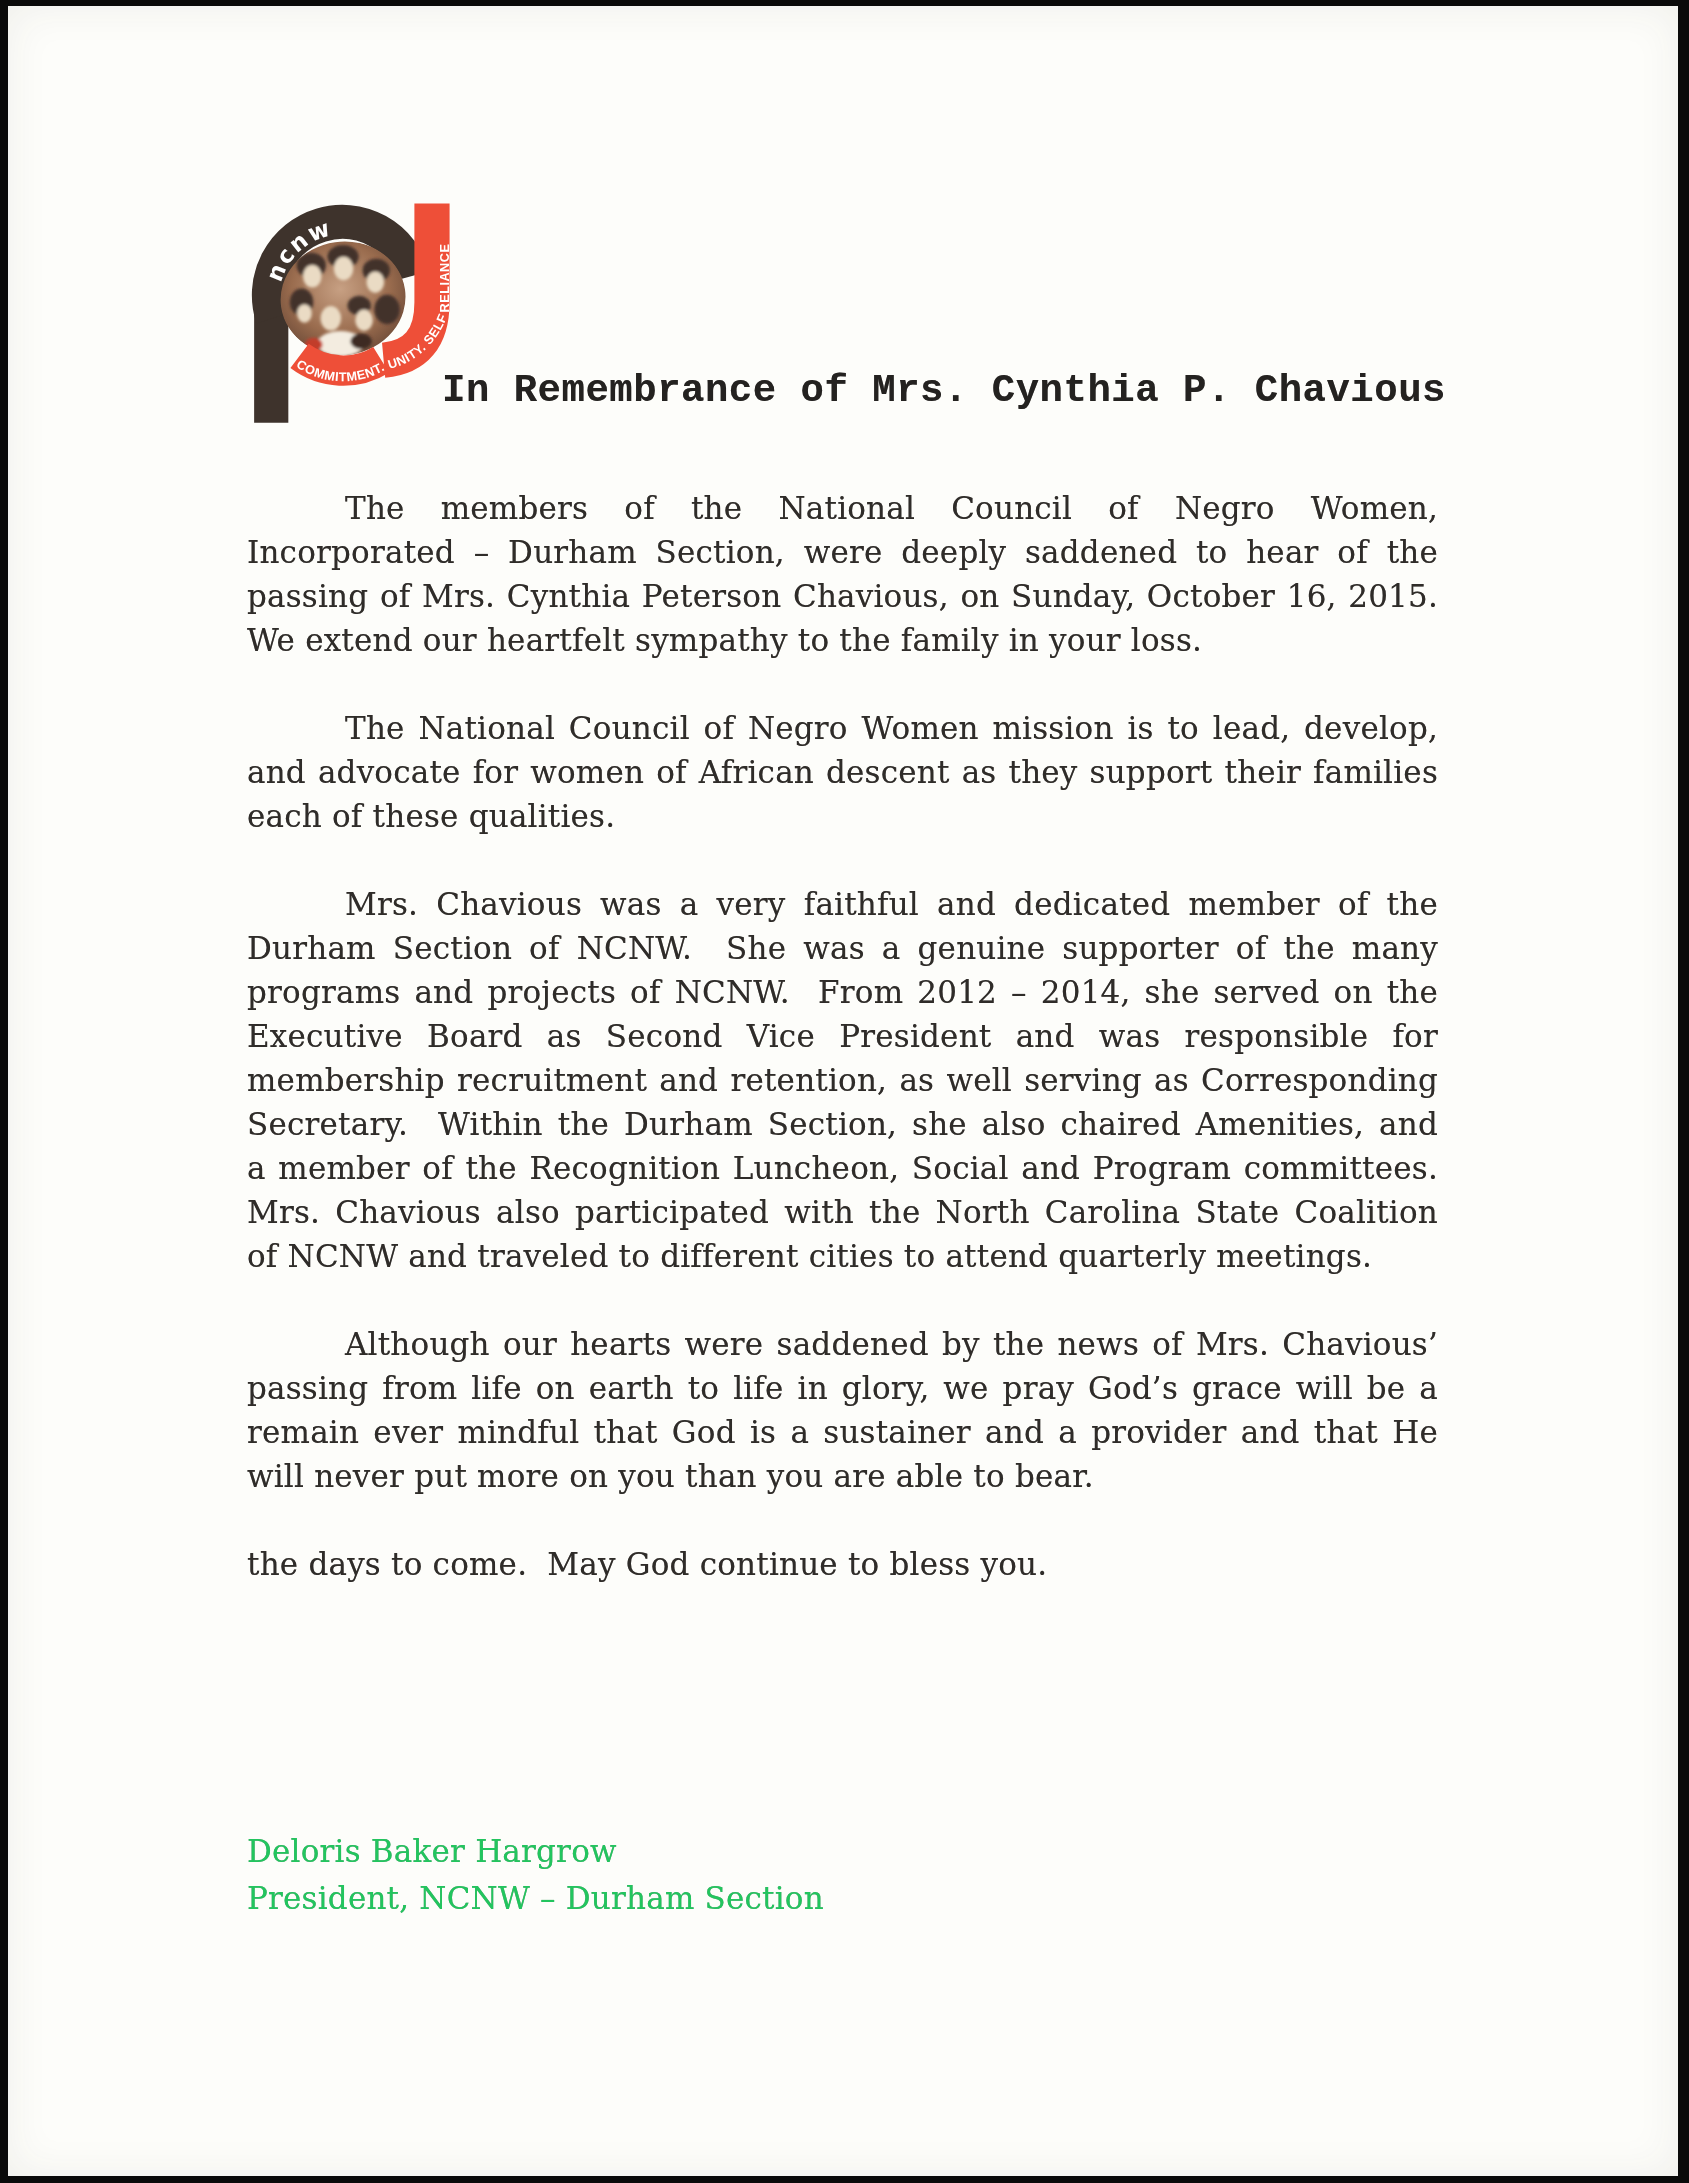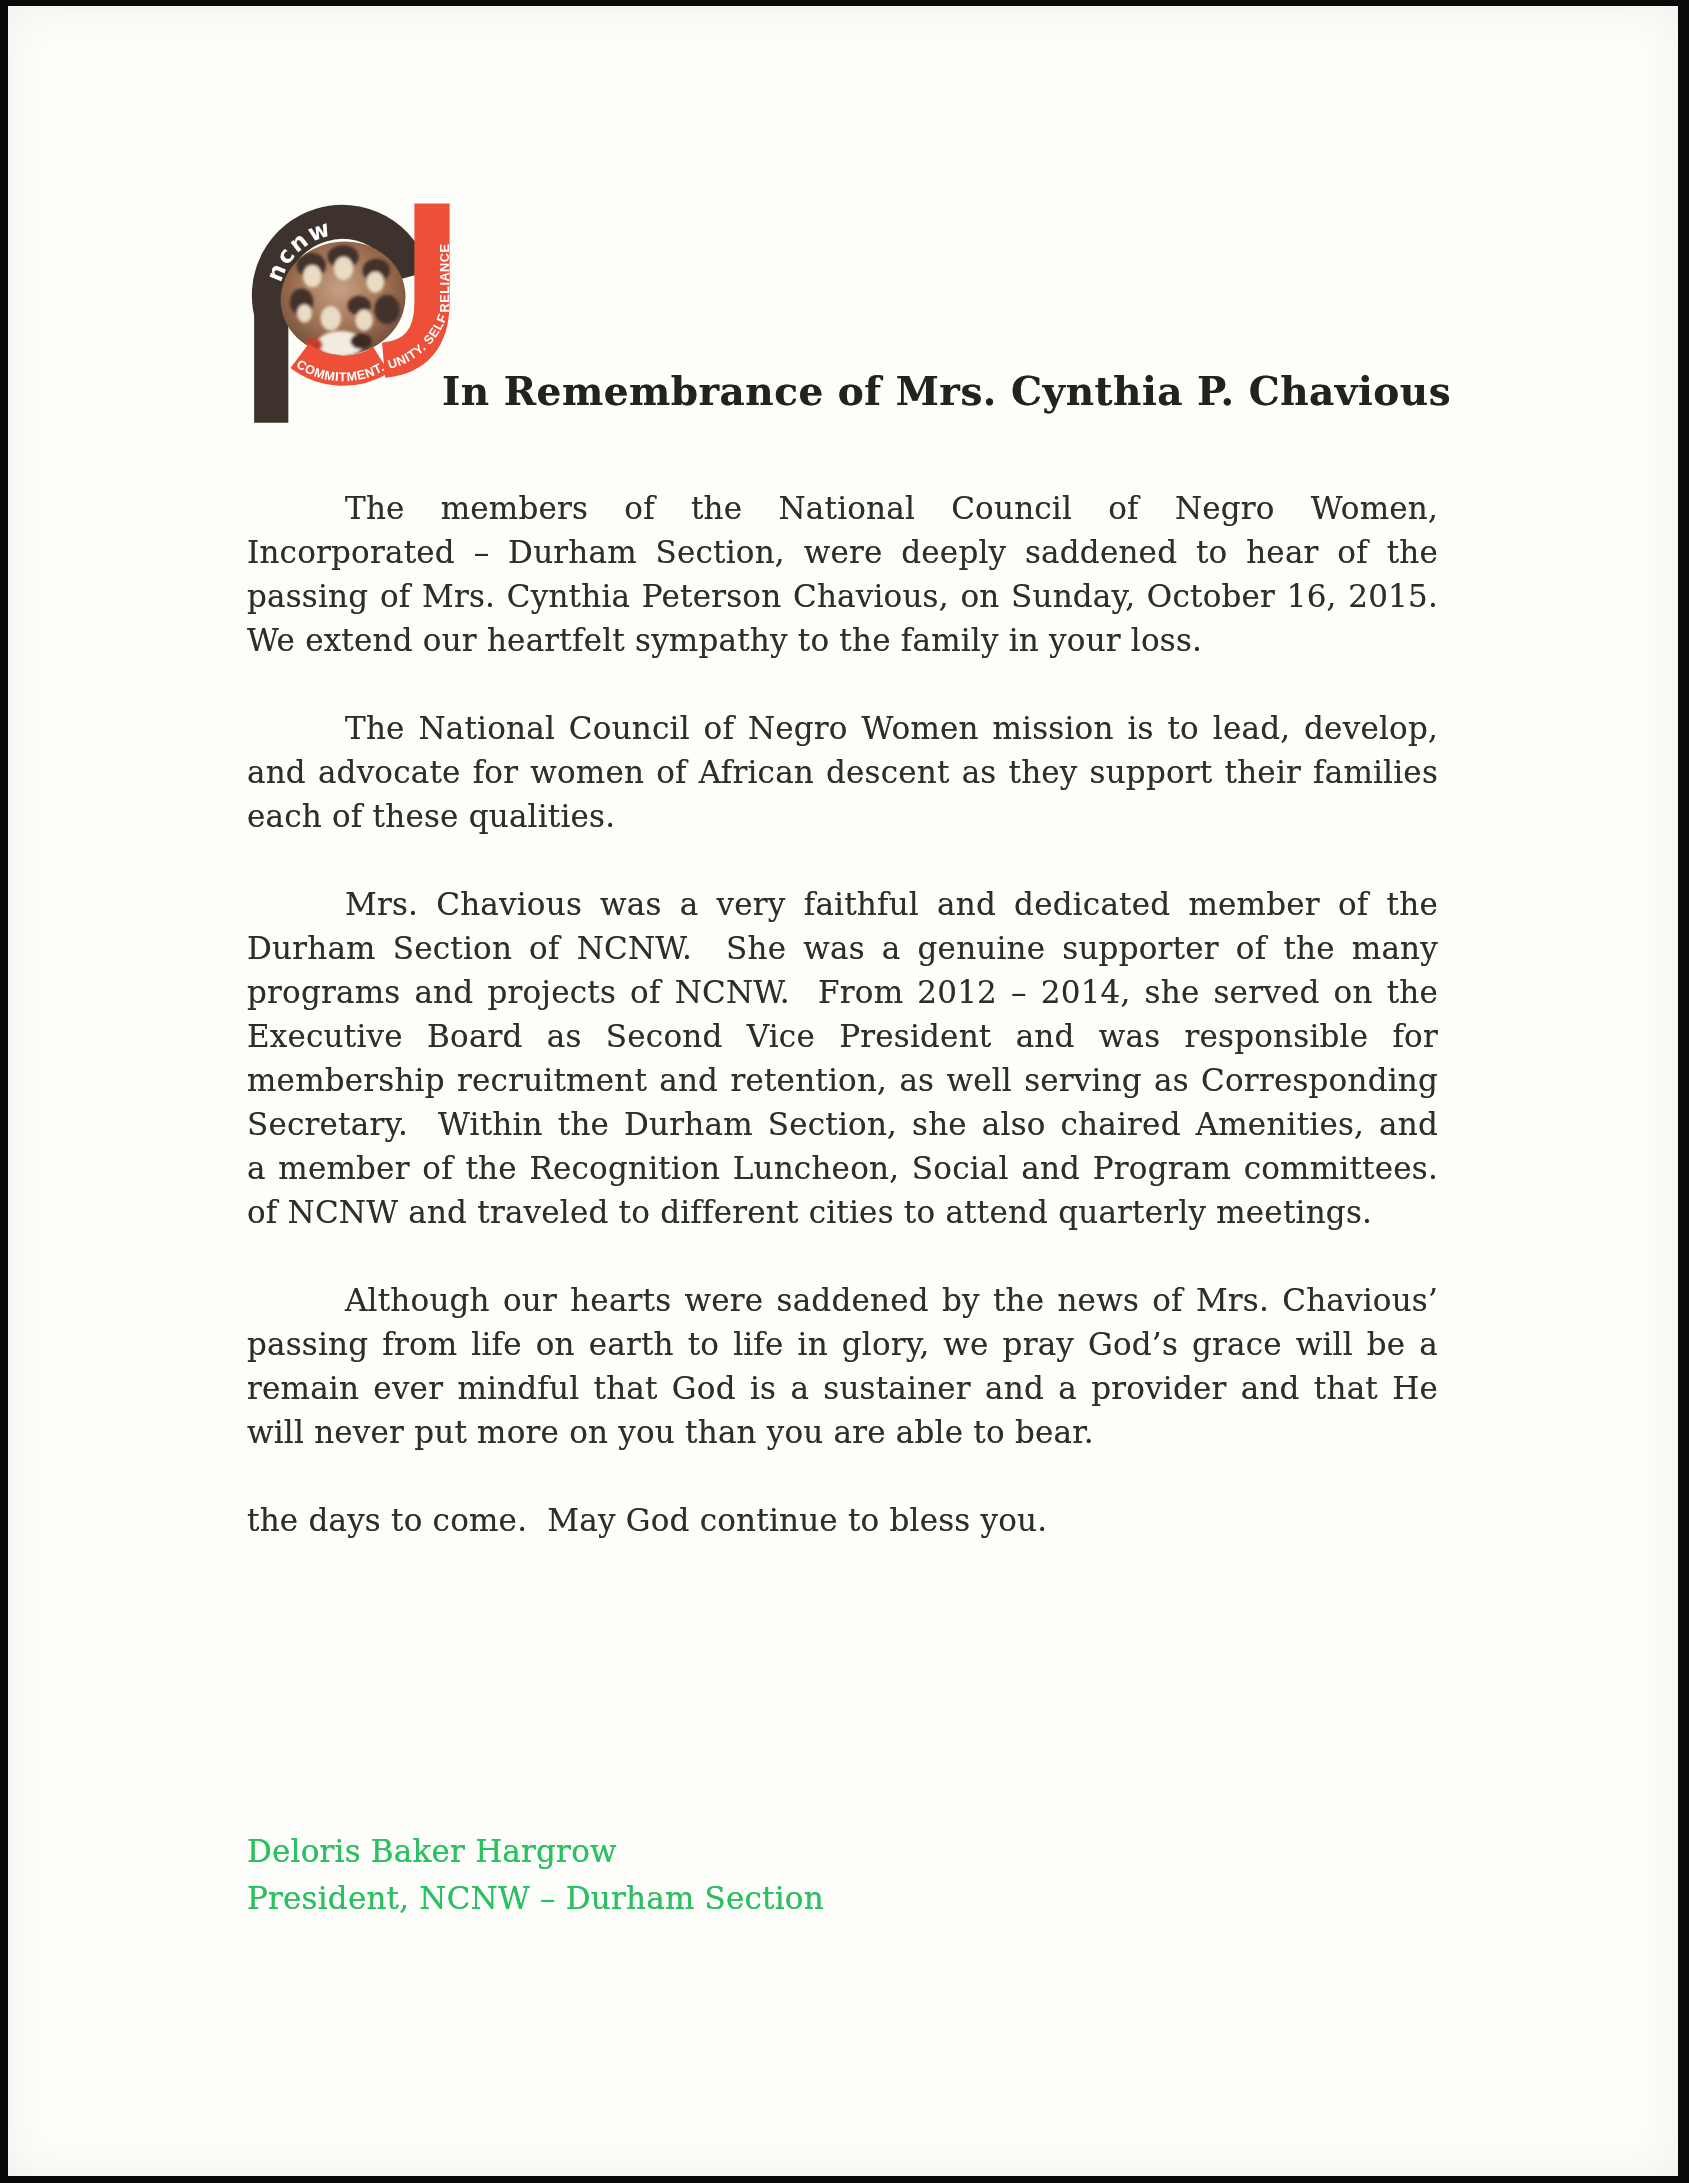--- a/index.html
+++ b/index.html
@@ -37,20 +37,21 @@
     left: 442px;
     top: 368px;
     margin: 0;
     font-size: 39px;
     line-height: 47px;
     font-weight: 700;
     letter-spacing: 0.5px;
     color: #242220;
     white-space: nowrap;
     text-shadow: 0 0 0.5px rgba(45,42,40,0.55);
+    font-family: Liberation Mono, monospace;
   }
   .letter-body {
     position: absolute;
     left: 247px;
     top: 486px;
     width: 1191px;
     color: #2f2c29;
     font-size: 31px;
     letter-spacing: 0.2px;
     text-shadow: 0 0 0.5px rgba(52,48,45,0.5);
@@ -152,20 +153,21 @@
         <div class="line last">each of these qualities.</div>
       </div>
       <div class="para">
         <div class="line first">Mrs. Chavious was a very faithful and dedicated member of the</div>
         <div class="line">Durham Section of NCNW.  She was a genuine supporter of the many</div>
         <div class="line">programs and projects of NCNW.  From 2012 – 2014, she served on the</div>
         <div class="line">Executive Board as Second Vice President and was responsible for</div>
         <div class="line">membership recruitment and retention, as well serving as Corresponding</div>
         <div class="line">Secretary.  Within the Durham Section, she also chaired Amenities, and</div>
         <div class="line">a member of the Recognition Luncheon, Social and Program committees.</div>
+        <div class="line">Mrs. Chavious also participated with the North Carolina State Coalition</div>
         <div class="line last">of NCNW and traveled to different cities to attend quarterly meetings.</div>
       </div>
       <div class="para">
         <div class="line first">Although our hearts were saddened by the news of Mrs. Chavious’</div>
         <div class="line">passing from life on earth to life in glory, we pray God’s grace will be a</div>
         <div class="line">remain ever mindful that God is a sustainer and a provider and that He</div>
         <div class="line last">will never put more on you than you are able to bear.</div>
       </div>
       <div class="para">
         <div class="line last">the days to come.  May God continue to bless you.</div>

